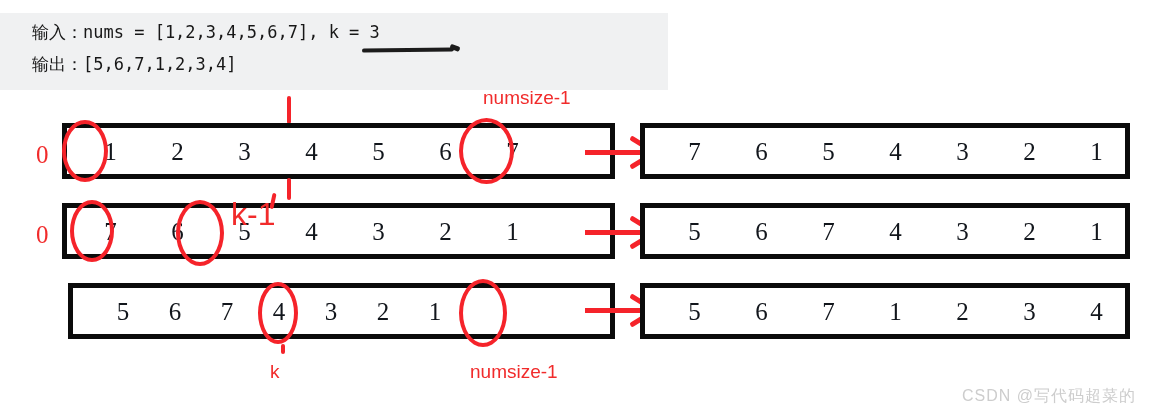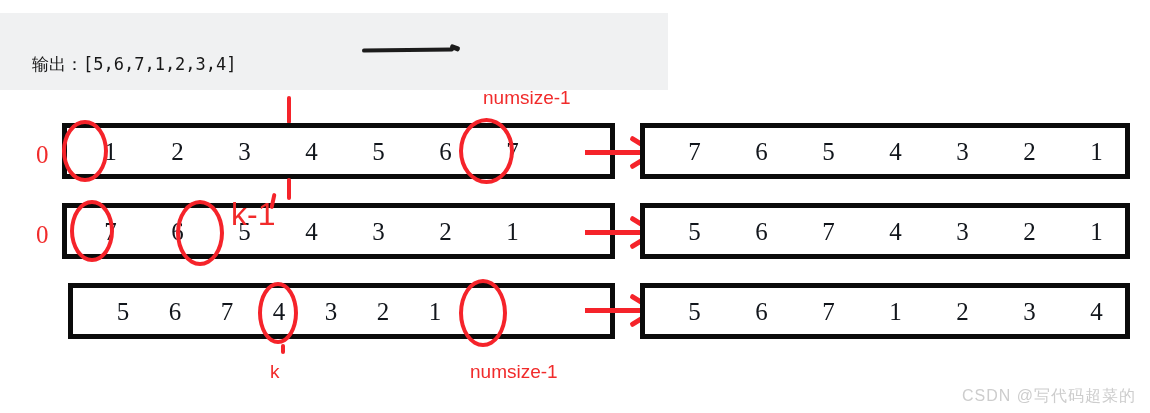--- a/index.html
+++ b/index.html
@@ -77,20 +77,21 @@
   #watermark{
     position:absolute;right:14px;bottom:6px;
     color:#cdcdcd;font-size:16px;letter-spacing:1px;
     font-family:"Liberation Sans",sans-serif;white-space:nowrap;
   }
 </style>
 </head>
 <body>
 
 <div id="header-panel">
+  <div class="line" id="header-line-input">输入：nums = [1,2,3,4,5,6,7], k = 3</div>
   <div class="line" id="header-line-output">输出：[5,6,7,1,2,3,4]</div>
 </div>
 <div id="header-underline"></div>
 
 <div class="red-text big" style="left:483px;top:88px;">numsize-1</div>
 <div class="tick" style="left:287px;top:96px;height:28px;"></div>
 
 <div class="red-idx" style="left:36px;top:142px;">0</div>
 
 <div class="arr-box" id="row1-left" style="left:62px;top:123px;width:553px;height:56px;">

